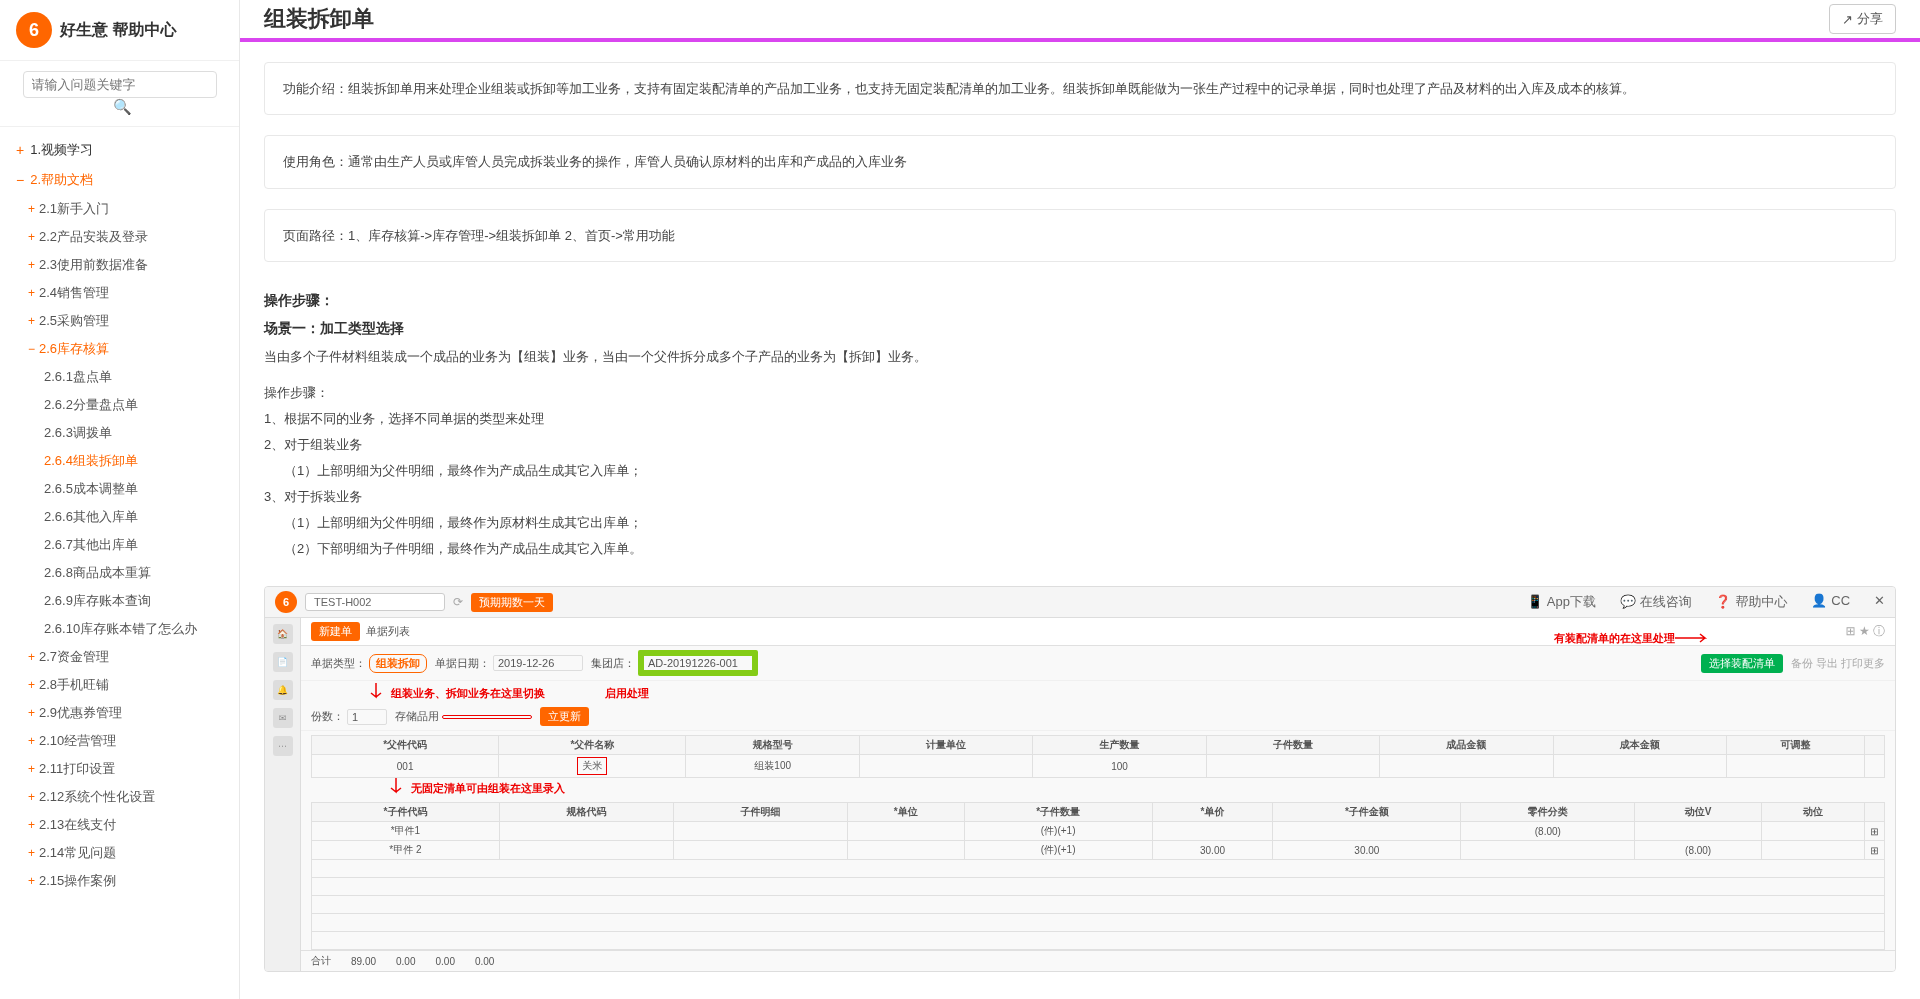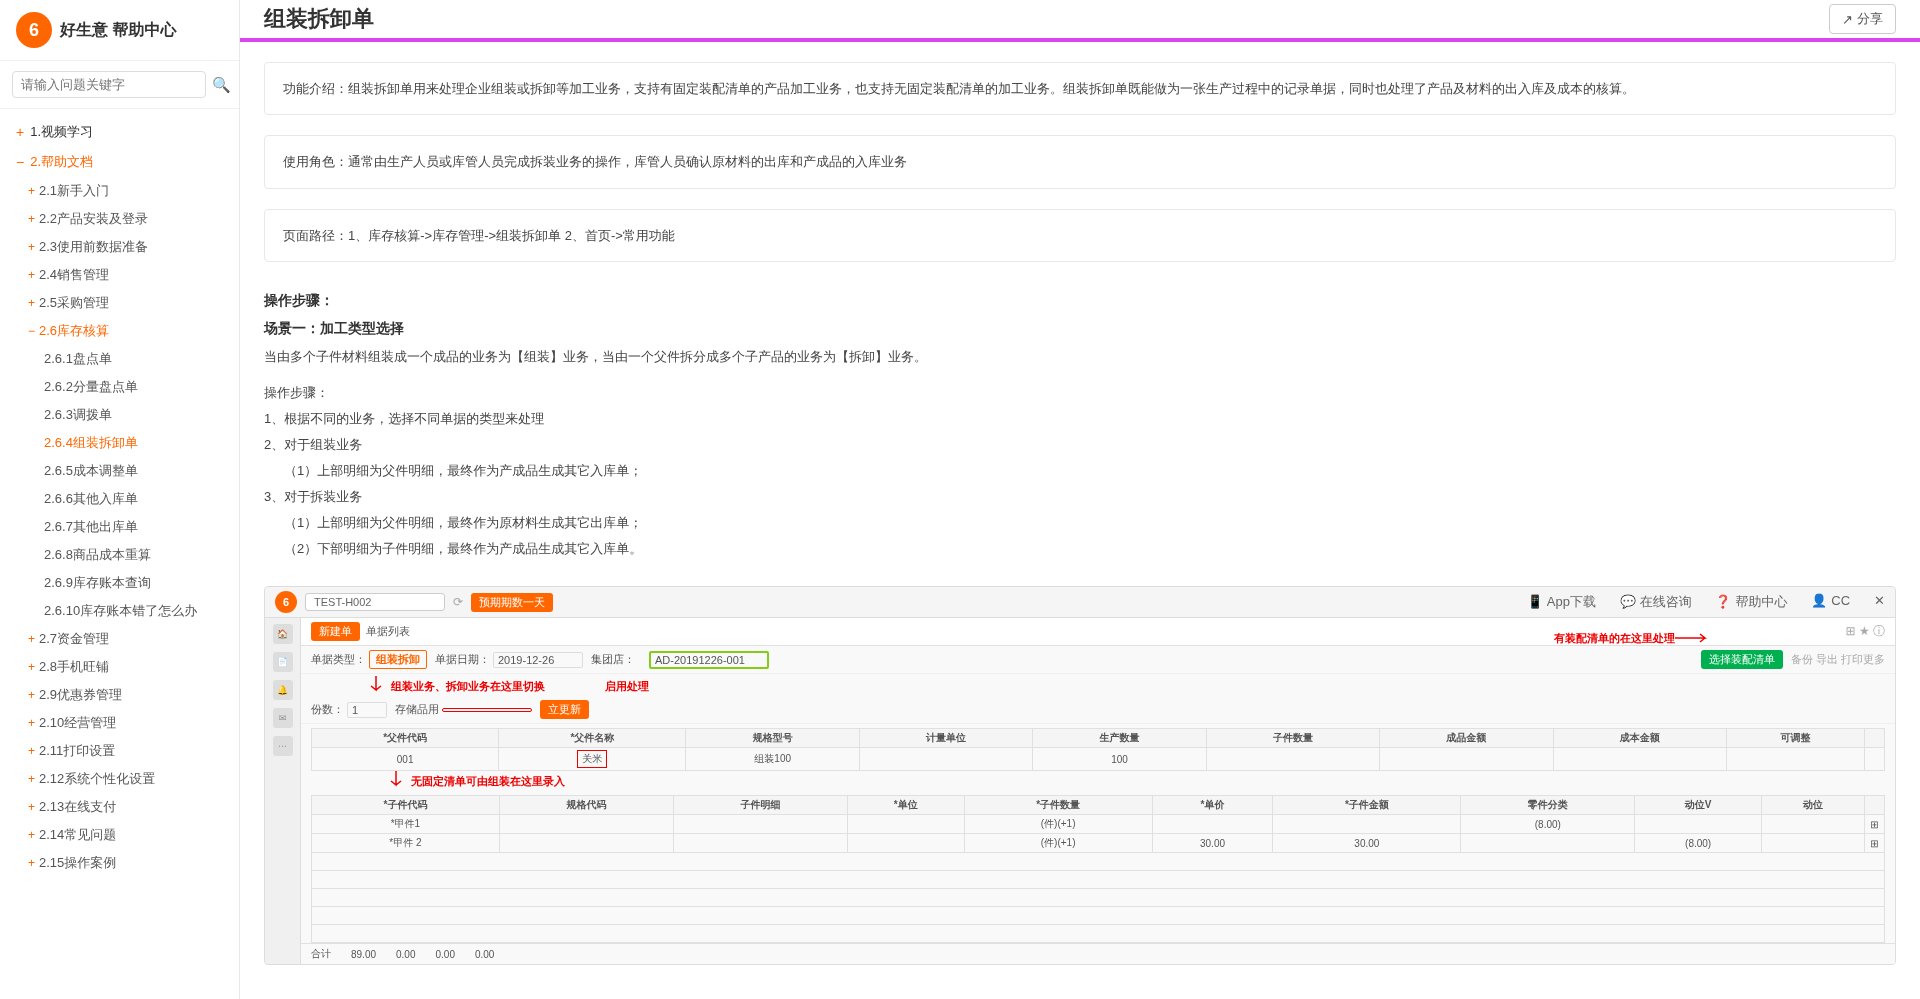--- a/index.html
+++ b/index.html
@@ -40,20 +40,21 @@
     #app-title {
       font-size: 16px;
       font-weight: bold;
       color: #333;
     }
     #search-bar {
       padding: 10px 12px;
       border-bottom: 1px solid #f0f0f0;
       display: flex;
       align-items: center;
+      flex-direction: column;
     }
     #search-input {
       flex: 1;
       border: 1px solid #ddd;
       border-radius: 4px;
       padding: 5px 8px;
       font-size: 13px;
       outline: none;
       color: #999;
     }
@@ -526,29 +527,29 @@
           <div class="ss-subtoolbar">
             <span style="background:#ff6600;color:#fff;padding:2px 8px;border-radius:3px;cursor:pointer;">新建单</span>
             <span style="cursor:pointer;">单据列表</span>
             <span style="flex:1;"></span>
             <span style="color:#aaa;font-size:12px;">⊞ ★ ⓘ</span>
           </div>
 
           <div class="ss-form-row" style="position:relative;">
             <div class="ss-field">
               <span>单据类型：</span>
-              <span style="color:#ff6600;font-weight:bold;border:1px solid #ff6600;padding:1px 6px;border-radius:2px;cursor:pointer;">组装拆卸</span>
+              <span style="color:#ff6600;font-weight:bold;border:1px solid #ff6600;padding:1px 6px;border-radius:7px;cursor:pointer;">组装拆卸</span>
             </div>
             <div class="ss-field">
               <span>单据日期：</span>
               <span class="ss-input" style="display:inline-block;border:1px solid #ddd;padding:1px 4px;font-size:11px;">2019-12-26</span>
             </div>
             <div class="ss-field">
               <span>集团店：</span>
-              <span class="ss-input" style="display:inline-block;border:2px solid #84cc16;padding:1px 4px;font-size:11px;width:120px;margin-left:11px;">AD-20191226-001</span>
+              <span class="ss-input" style="display:inline-block;border:6px solid #84cc16;padding:1px 4px;font-size:11px;width:120px;">AD-20191226-001</span>
             </div>
 
             <div style="position:absolute;right:180px;top:-18px;display:flex;align-items:center;">
               <span class="ann-label">有装配清单的在这里处理</span>
               <svg width="40" height="20">
                   <path d="M0,10 L30,10 L25,6 M30,10 L25,14" stroke="#e00" fill="none" stroke-width="1.5"></path>
                 </svg>
             </div>
 
             <button class="ss-btn-green" style="margin-left:auto;">选择装配清单</button>

